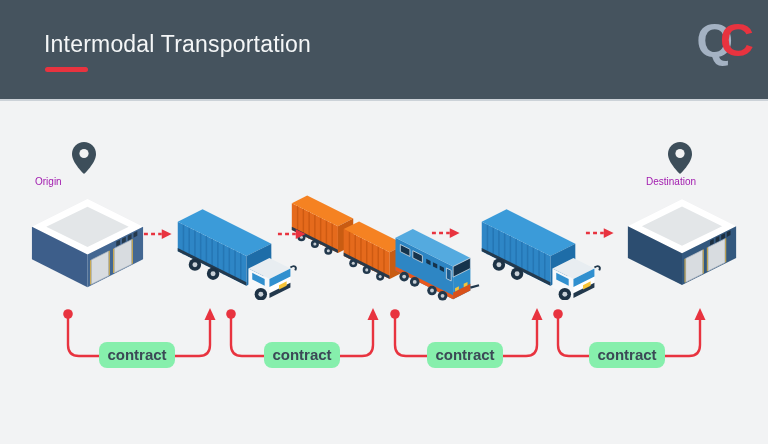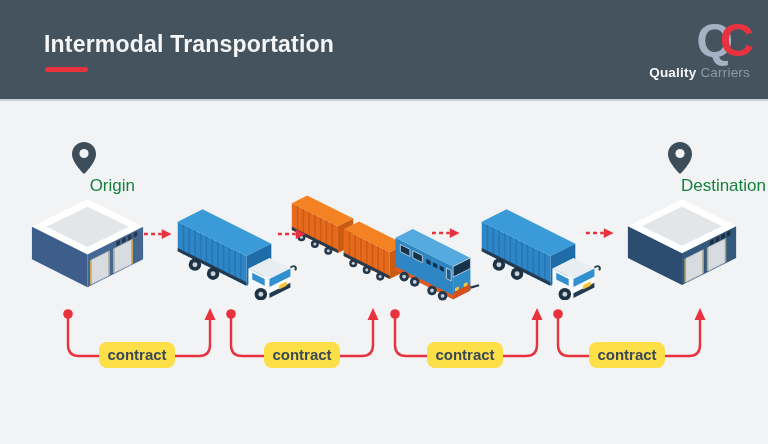--- a/index.html
+++ b/index.html
@@ -9,62 +9,61 @@
     background:#f2f3f4;
     font-family:"Liberation Sans","DejaVu Sans",sans-serif;
   }
   
   .header{
     position:absolute;left:0;top:0;width:768px;height:101px;
     background:#45535e;border-bottom:2px solid #ccd2d8;
   }
   .title{
     position:absolute;left:44px;top:31px;
-    font-size:23px;font-weight:bold;color:#f4f6f7;letter-spacing:.2px;
+    font-size:23px;font-weight:normal;color:#f4f6f7;letter-spacing:.2px;
   }
   .title-underline{
     position:absolute;left:45px;top:67px;width:43px;height:5px;
     background:#e8333f;border-radius:2.5px;
   }
   .logo{position:absolute;left:630px;top:16px;width:120px;text-align:right;}
   .logo-letters{font-size:47px;font-weight:800;line-height:1;letter-spacing:-4px;}
   .logo-q{color:#a4b2c3;}
   .logo-c{color:#e8333f;margin-left:-9px;}
   .logo-name{margin-top:2px;font-size:13.5px;letter-spacing:.2px;}
   .logo-name .bold{color:#f5f7f8;font-weight:bold;}
   .logo-name .light{color:#8e9aa5;margin-left:4px;}
   
   .pin{position:absolute;width:24px;height:32px;}
   .endpoint-label{
-    position:absolute;top:176px;font-size:17px;color:#15803d;text-align:right;
+    position:absolute;top:176px;font-size:10px;color:#a21caf;text-align:left;
   }
   #origin-label{left:35px;width:100px;}
   #destination-label{left:646px;width:120px;}
   
   .node{position:absolute;}
   
   .flow-arrow{position:absolute;width:30px;height:14px;}
   .connector{position:absolute;width:160px;height:62px;top:304px;}
   .contract-pill{
     position:absolute;top:342px;width:76px;height:26px;line-height:26px;
-    background:#fde047;border-radius:8px;text-align:center;
+    background:#86efac;border-radius:8px;text-align:center;
     font-size:15px;font-weight:bold;color:#3b4956;
   }
 </style>
 </head>
 <body>
 
 <div id="stage">
 
   <div class="header">
     <div class="title">Intermodal Transportation</div>
     <div class="title-underline"></div>
     <div class="logo">
       <div class="logo-letters"><span class="logo-q">Q</span><span class="logo-c">C</span></div>
-      <div class="logo-name"><span class="bold">Quality</span><span class="light">Carriers</span></div>
     </div>
   </div>
 
   <svg class="pin" style="left:72px;top:142px;" viewBox="0 0 24 32">
     <path d="M12,0 C5.37,0 0,5.37 0,12 C0,21 12,32 12,32 C12,32 24,21 24,12 C24,5.37 18.63,0 12,0 Z" fill="#3d4e5a"></path>
     <circle cx="12" cy="11.5" r="4.6" fill="#f2f3f4"></circle>
   </svg>
   <div class="endpoint-label" id="origin-label">Origin</div>
 
   <svg class="pin" style="left:668px;top:142px;" viewBox="0 0 24 32">

